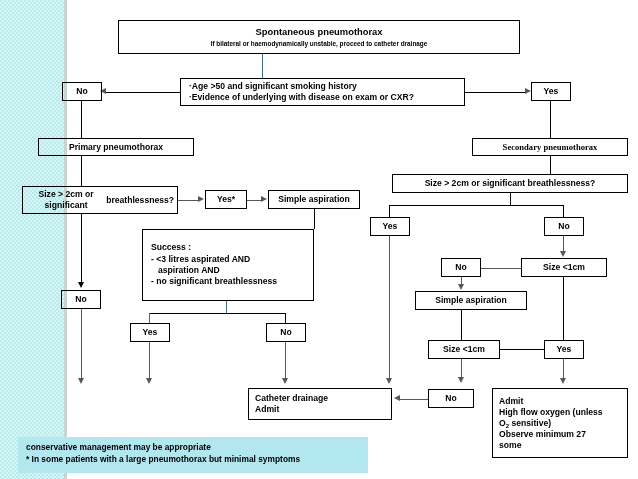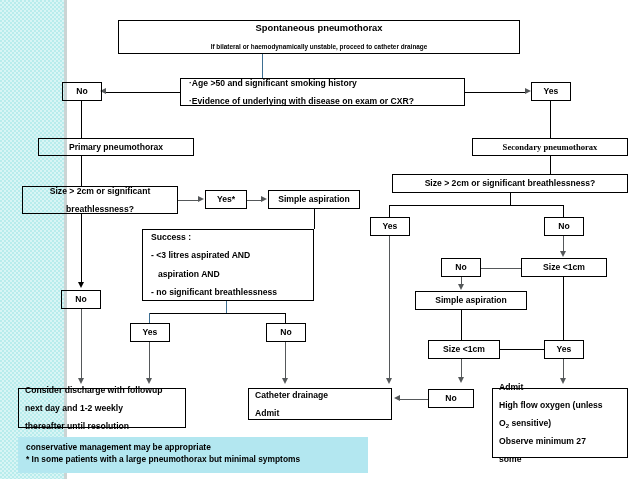--- a/index.html
+++ b/index.html
@@ -35,21 +35,21 @@
     color:#000;
     font-weight:bold;
     font-size:8.6px;
     line-height:1.28;
     display:flex;
     align-items:center;
     justify-content:center;
     text-align:center;
     padding:1px 3px;
   }
-  .box.multiline{display:block;gap:7px;}
+  .box.multiline{display:block;}
   .box .l{display:block;}
 
   .title-main{font-size:9.4px;font-weight:bold;}
   .sub-main{font-size:6.4px;font-weight:bold;margin-top:2px;}
 
   
   .box.tealbg{background:transparent;}
 
   
   .ln{position:absolute;background:#000;}
@@ -114,21 +114,21 @@
   <div class="box tealbg" style="left:22px;top:138px;width:156px;height:18px;margin-left:16px;">
     <span>Primary pneumothorax</span>
   </div>
 
   <div class="ln v" style="left:550px;top:101px;height:37px;"></div>
   <div class="box" style="left:472px;top:138px;width:156px;height:18px;font-family:Liberation Serif, serif;">
     <span>Secondary pneumothorax</span>
   </div>
 
   <div class="ln v" style="left:81px;top:156px;height:30px;"></div>
-  <div class="box multiline tealbg" style="left:22px;top:186px;width:156px;height:28px;display:flex;flex-direction:column;justify-content:center;">
+  <div class="box multiline tealbg" style="left:22px;top:186px;width:156px;height:28px;display:flex;flex-direction:row;justify-content:center;">
     <span class="l">Size &gt; 2cm or significant</span>
     <span class="l">breathlessness?</span>
   </div>
 
   <div class="ln h gray" style="left:178px;top:199.5px;width:22px;"></div>
   <div class="arrow right" style="left:198px;top:196px;"></div>
   <div class="box" style="left:205px;top:190px;width:42px;height:19px;">
     <span>Yes*</span>
   </div>
 
@@ -164,25 +164,20 @@
   <div class="box" style="left:266px;top:323px;width:40px;height:19px;">
     <span>No</span>
   </div>
 
   <div class="ln v gray" style="left:149px;top:342px;height:40px;"></div>
   <div class="arrow down" style="left:146px;top:378px;"></div>
 
   <div class="ln v gray" style="left:81px;top:309px;height:73px;"></div>
   <div class="arrow down" style="left:78px;top:378px;"></div>
 
-  <div class="box multiline tealbg" style="left:18px;top:388px;width:168px;height:40px;display:flex;flex-direction:column;justify-content:center;align-items:flex-start;padding-left:6px;">
-    <span class="l">Consider discharge with followup</span>
-    <span class="l">next day and 1-2 weekly</span>
-    <span class="l">thereafter until resolution</span>
-  </div>
 
   <div class="ln v gray" style="left:285px;top:342px;height:40px;"></div>
   <div class="arrow down" style="left:282px;top:378px;"></div>
 
   <div class="box multiline" style="left:248px;top:388px;width:144px;height:32px;display:flex;flex-direction:column;justify-content:center;align-items:flex-start;padding-left:6px;">
     <span class="l">Catheter drainage</span>
     <span class="l">Admit</span>
   </div>
 
   <div class="ln v" style="left:550px;top:156px;height:18px;"></div>

